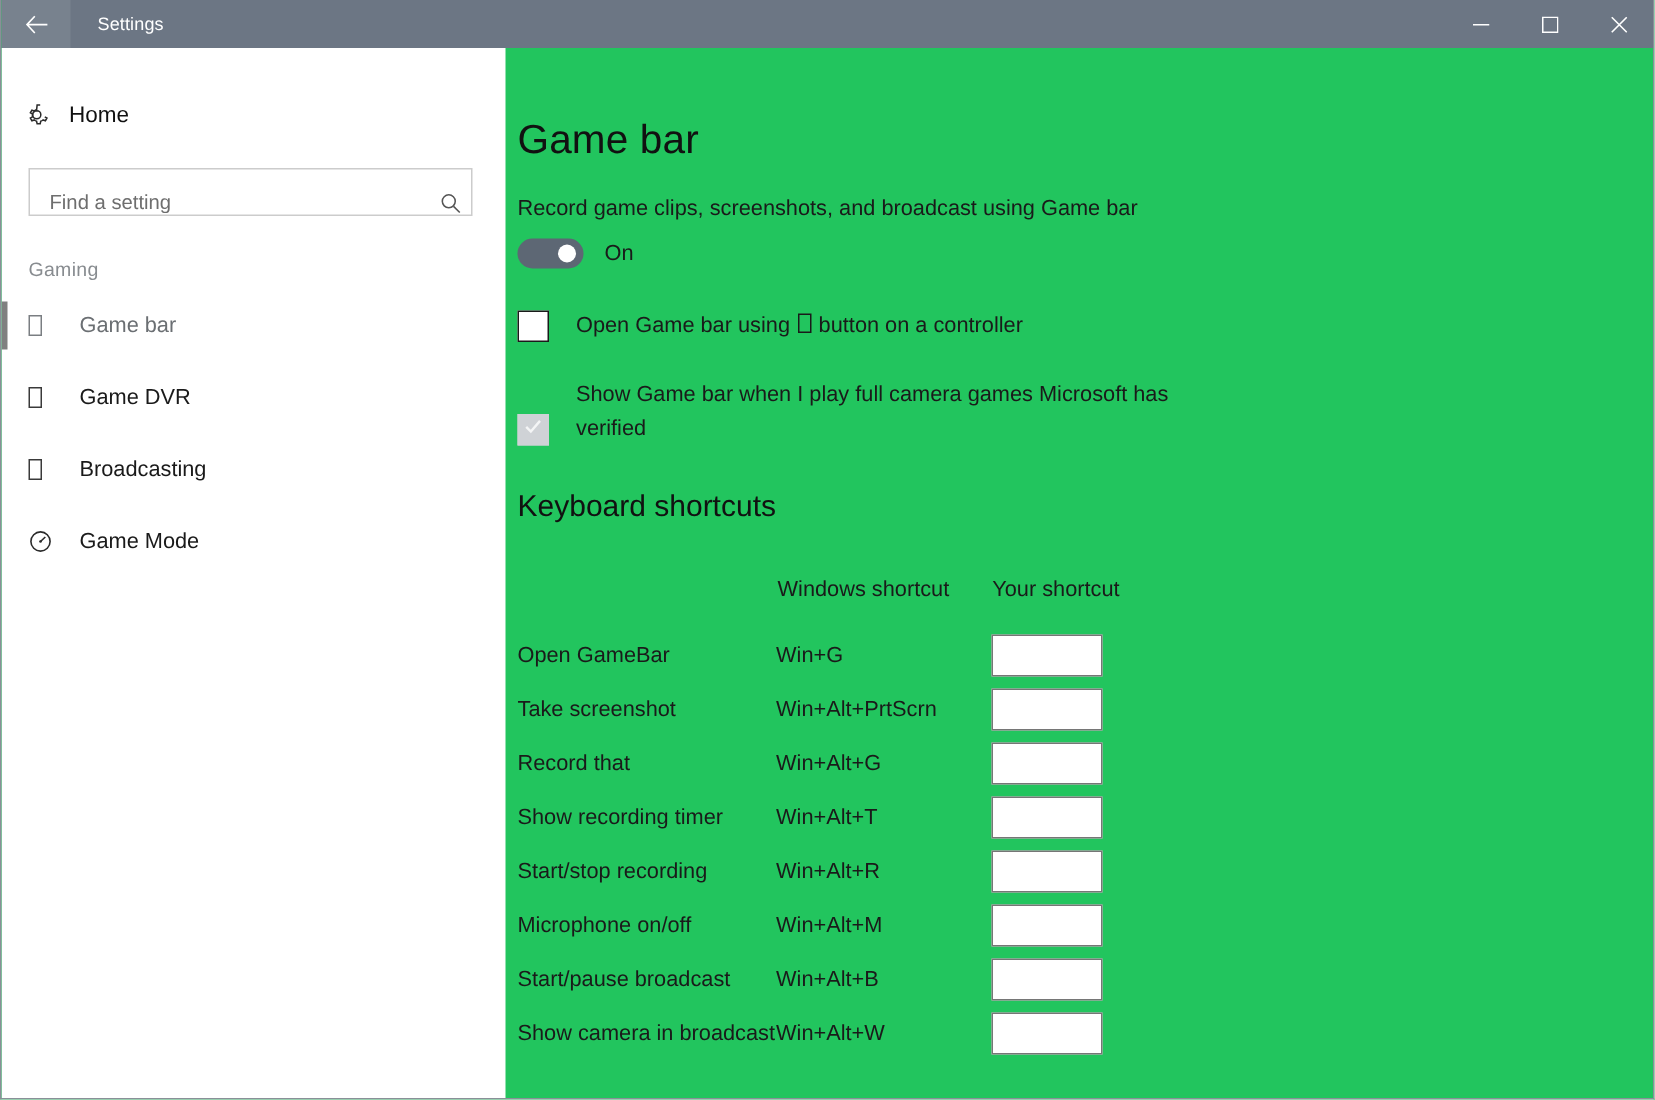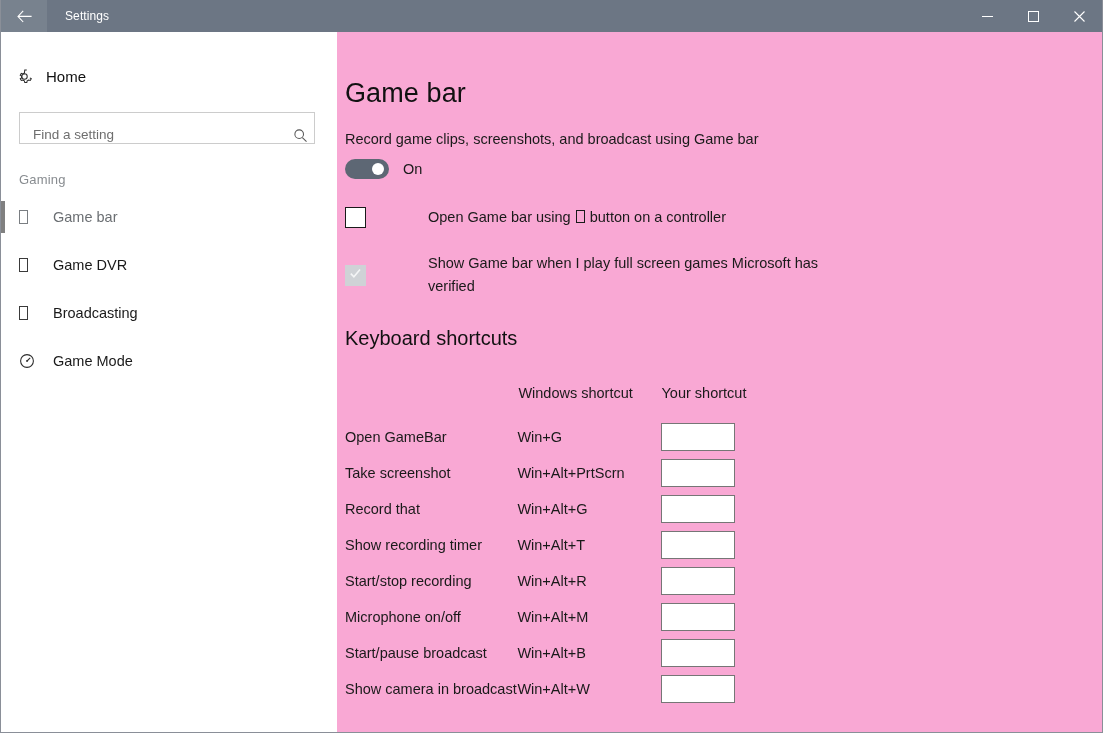--- a/index.html
+++ b/index.html
@@ -6,21 +6,21 @@
   html, body {
     margin: 0; padding: 0;
     width: 1103px; height: 733px;
     overflow: hidden;
     font-family: "Liberation Sans", sans-serif;
     background: #ffffff;
   }
   #app {
     position: relative;
     width: 1103px; height: 733px;
-    background: #f9a8d4;
+    background: #22c55e;
     border: 1px solid #8a8f98;
     border-top: none;
     overflow: hidden;
   }
 
   
   .titlebar {
     height: 32px;
     background: #6c7684;
     display: flex;
@@ -167,23 +167,22 @@
     top: 4px; right: 5px;
   }
   .switch-state {
     margin-left: 14px;
     font-size: 14.5px;
     color: #1a1a1a;
   }
 
   .check-row {
     display: flex;
-    align-items: center;
+    align-items: flex-end;
     margin-bottom: 24px;
-    gap: 44px;
   }
   .cb {
     width: 21px; height: 21px;
     border: 1.6px solid #1a1a1a;
     background: #ffffff;
     flex: none;
     margin-top: 1px;
     cursor: default;
   }
   .cb.disabled-checked {
@@ -357,21 +356,21 @@
       </div>
 
       <div class="check-row">
         <div class="cb disabled-checked">
           <span>
             <svg width="13" height="13" viewBox="0 0 13 13">
               <path d="M1.8 6.6 L4.9 9.7 L11 2.6" fill="none" stroke="#f4f5f6" stroke-width="1.6"></path>
             </svg>
           </span>
         </div>
-        <div class="check-text">Show Game bar when I play full screen games Microsoft has verified</div>
+        <div class="check-text">Show Game bar when I play full camera games Microsoft has verified</div>
       </div>
 
       <h2 class="section-title">Keyboard shortcuts</h2>
 
       <table class="shortcuts">
         <thead>
           <tr>
             <th class="col-action"></th>
             <th class="col-win">Windows shortcut</th>
             <th class="col-your">Your shortcut</th>

